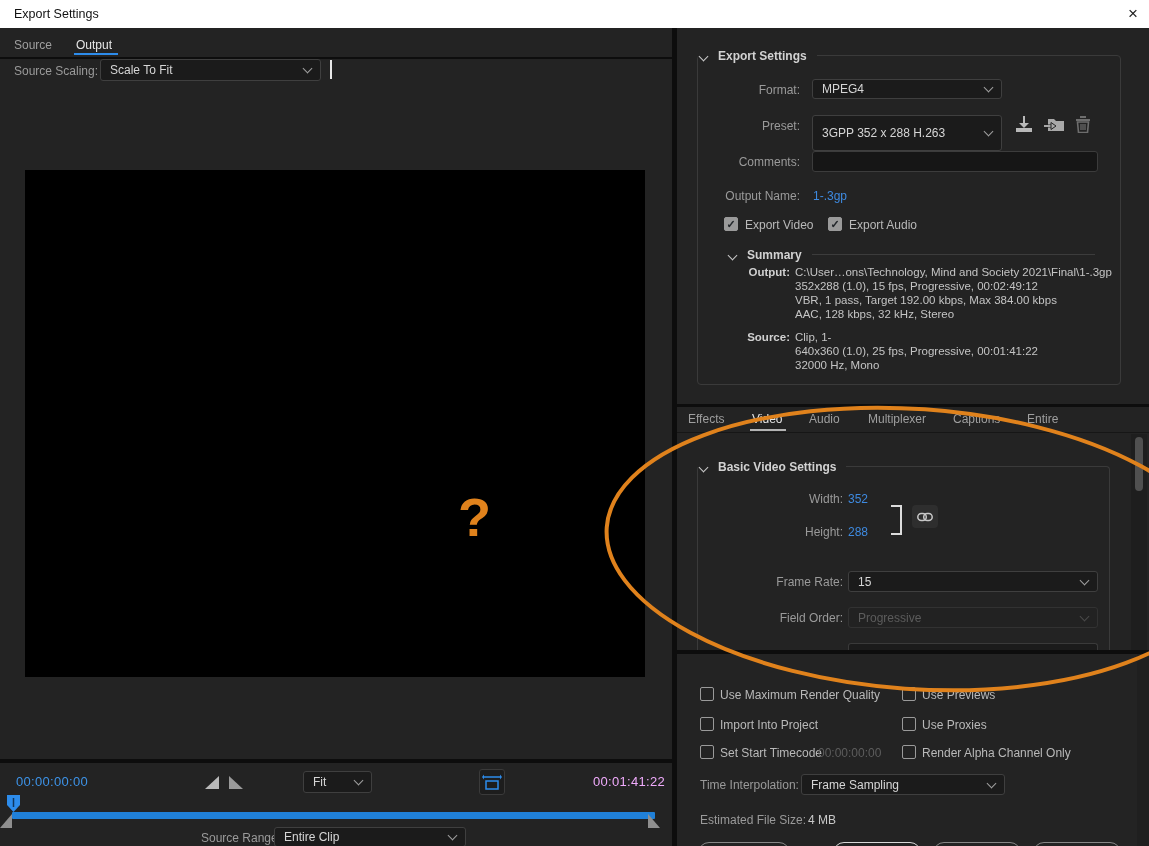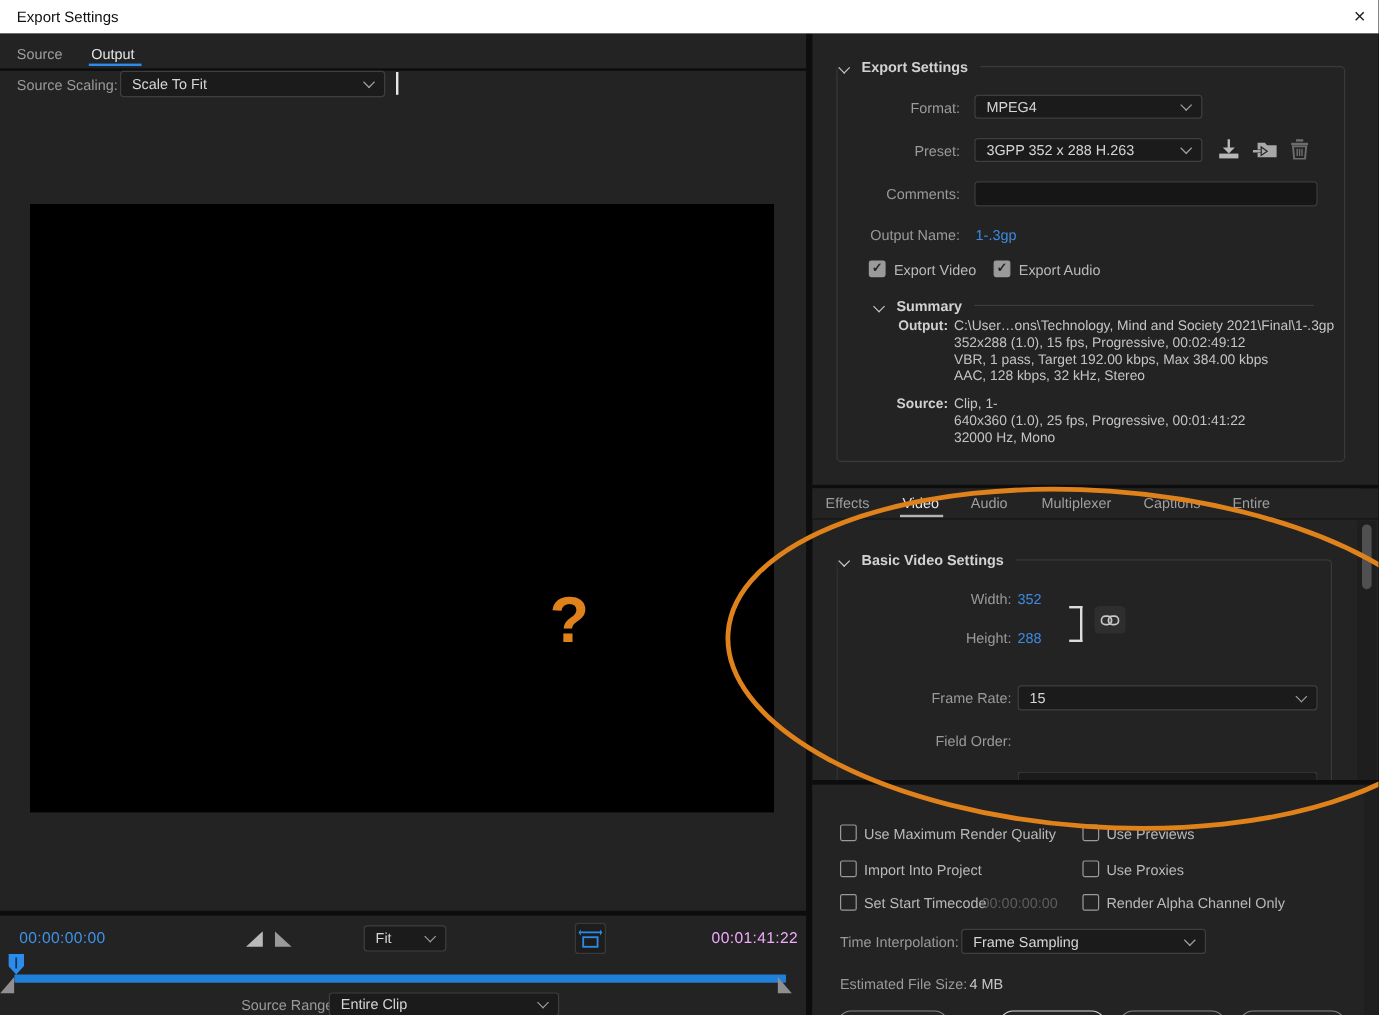--- a/index.html
+++ b/index.html
@@ -123,21 +123,21 @@
       <span class="sec-title">Export Settings</span>
     </div>
 
     <div class="lbl" style="left:40px;top:55px;width:83px;text-align:right;">Format:</div>
     <div class="dd" style="left:135px;top:51px;width:190px;height:20px;">
       <span>MPEG4</span>
       <span class="chev"></span>
     </div>
 
     <div class="lbl" style="left:40px;top:91px;width:83px;text-align:right;">Preset:</div>
-    <div class="dd" style="left:135px;top:87px;width:190px;height:20px;">
+    <div class="dd" style="left:135px;top:87px;width:190px;height:36px;">
       <span>3GPP 352 x 288 H.263</span>
       <span class="chev"></span>
     </div>
     <div class="icon-btn" style="left:336px;top:85px;width:22px;height:22px;">
       <svg width="18" height="18">
         <line x1="9" y1="1" x2="9" y2="9" stroke="#b8b8b8" stroke-width="2"></line>
         <polygon points="4,8 14,8 9,13" fill="#b8b8b8"></polygon>
         <rect x="1" y="13" width="16" height="4" fill="#b8b8b8"></rect>
       </svg>
     </div>
@@ -220,20 +220,24 @@
       </svg>
     </div>
 
     <div class="lbl" style="left:66px;top:547px;width:100px;text-align:right;">Frame Rate:</div>
     <div class="dd" style="left:171px;top:543px;width:250px;height:21px;">
       <span>15</span>
       <span class="chev"></span>
     </div>
 
     <div class="lbl" style="left:66px;top:583px;width:100px;text-align:right;">Field Order:</div>
+    <div class="dd disabled" style="left:171px;top:579px;width:250px;height:21px;">
+      <span>Progressive</span>
+      <span class="chev"></span>
+    </div>
     <div class="abs" style="left:171px;top:615px;width:250px;height:7px;background:#1b1b1b;border:1px solid #3a3a3a;border-bottom:none;border-radius:3px 3px 0 0;"></div>
 
     <div class="abs" style="left:454px;top:406px;width:16px;height:216px;background:#1e1e1e;"></div>
     <div class="abs" style="left:458px;top:409px;width:8px;height:54px;background:#505050;border-radius:4px;"></div>
 
     <div class="hline" style="left:0;top:622px;width:472px;height:4px;"></div>
 
     <div class="abs" style="left:0;top:626px;width:472px;height:192px;background:#232323;">
       <div class="cb" style="left:23px;top:33px;"></div>
       <div class="lbl" style="left:43px;top:34px;color:#b9b9b9;">Use Maximum Render Quality</div>

